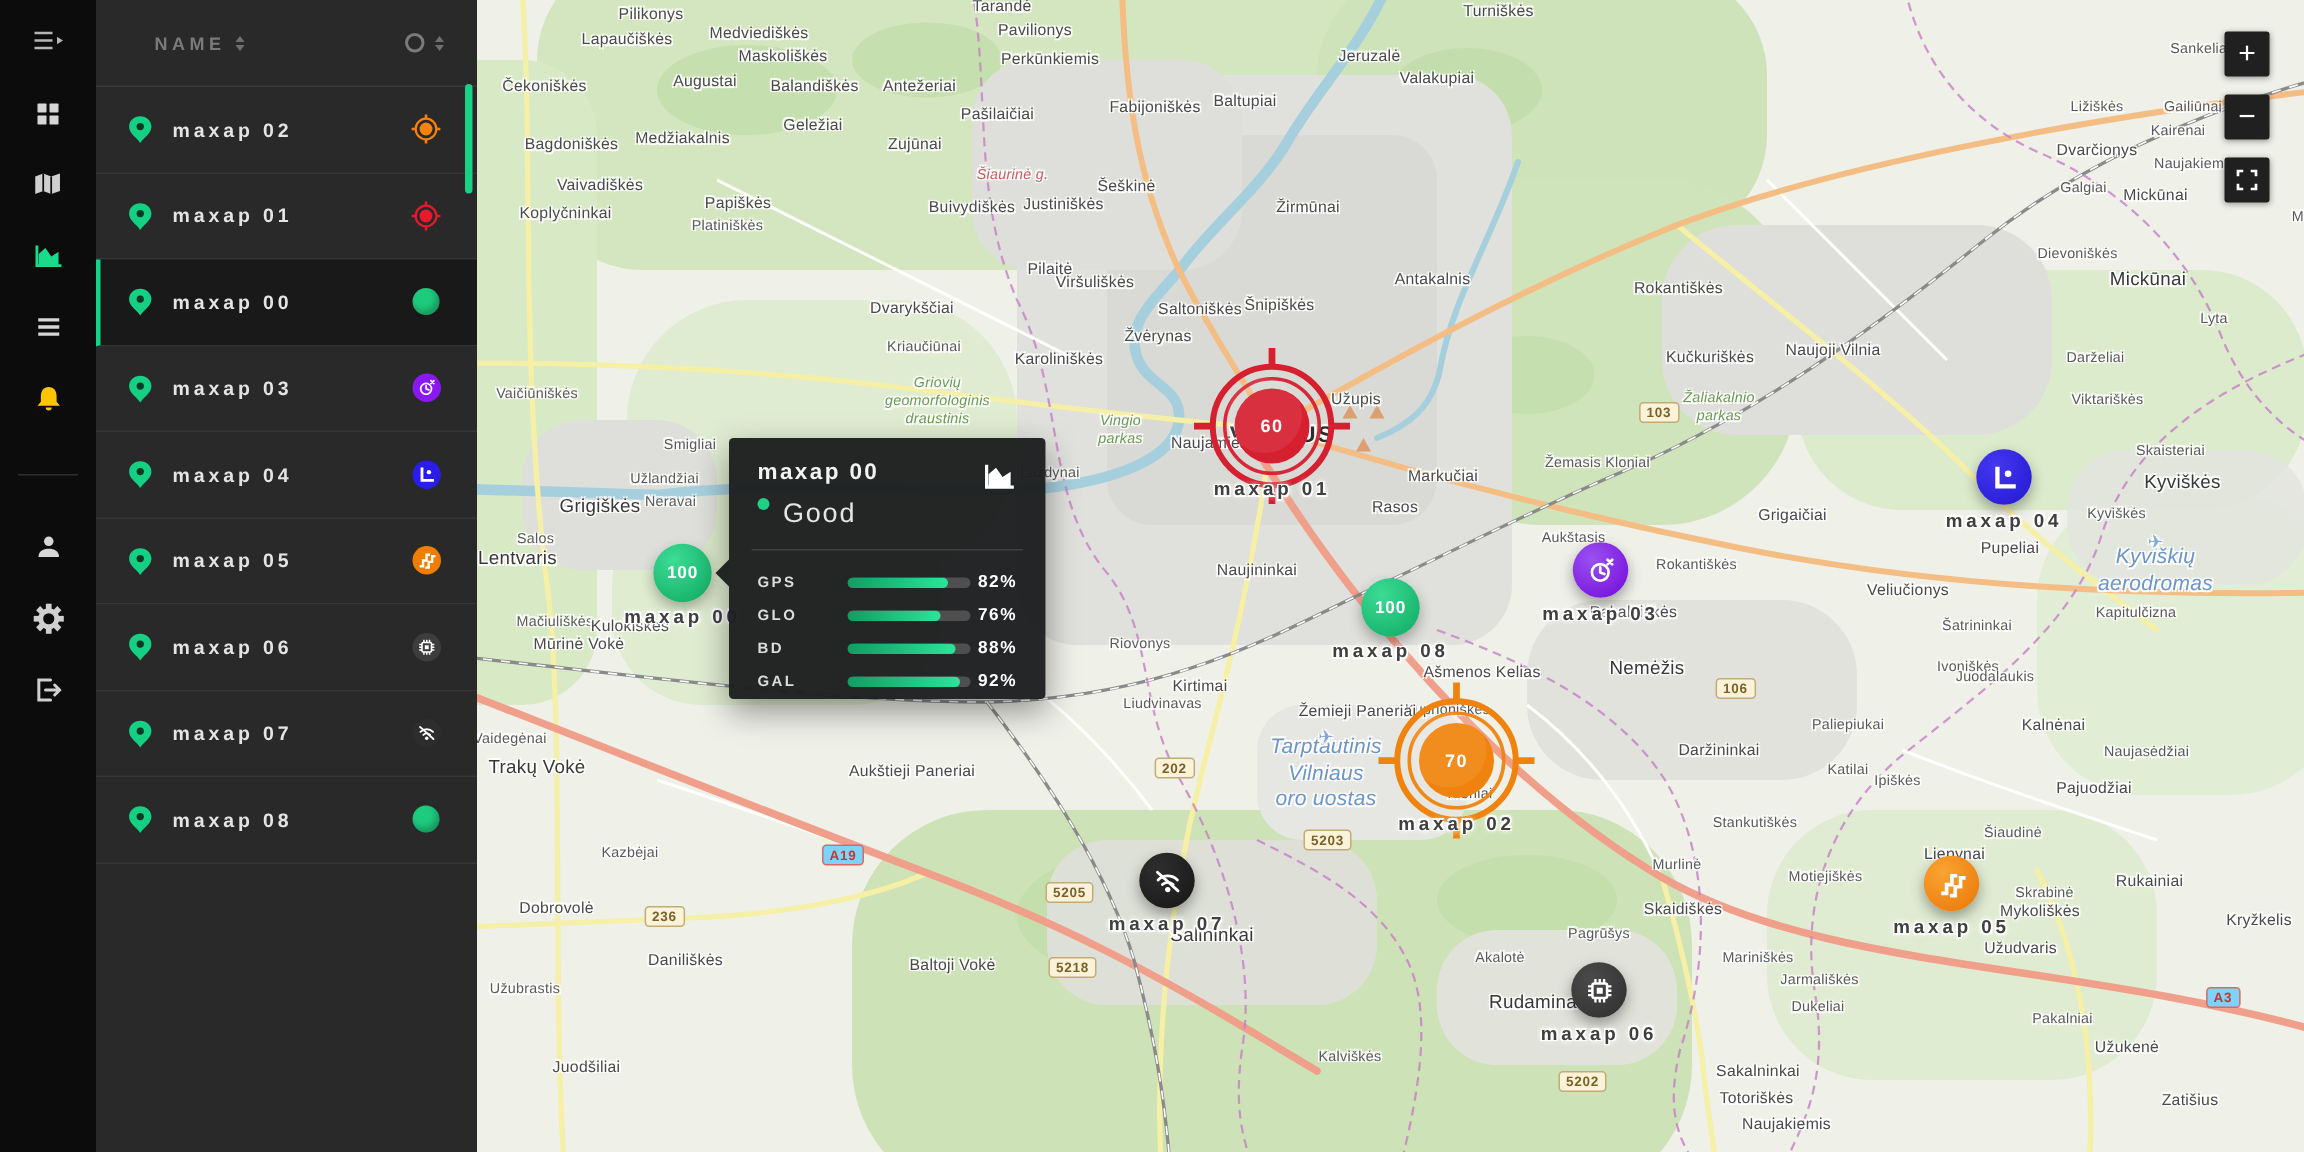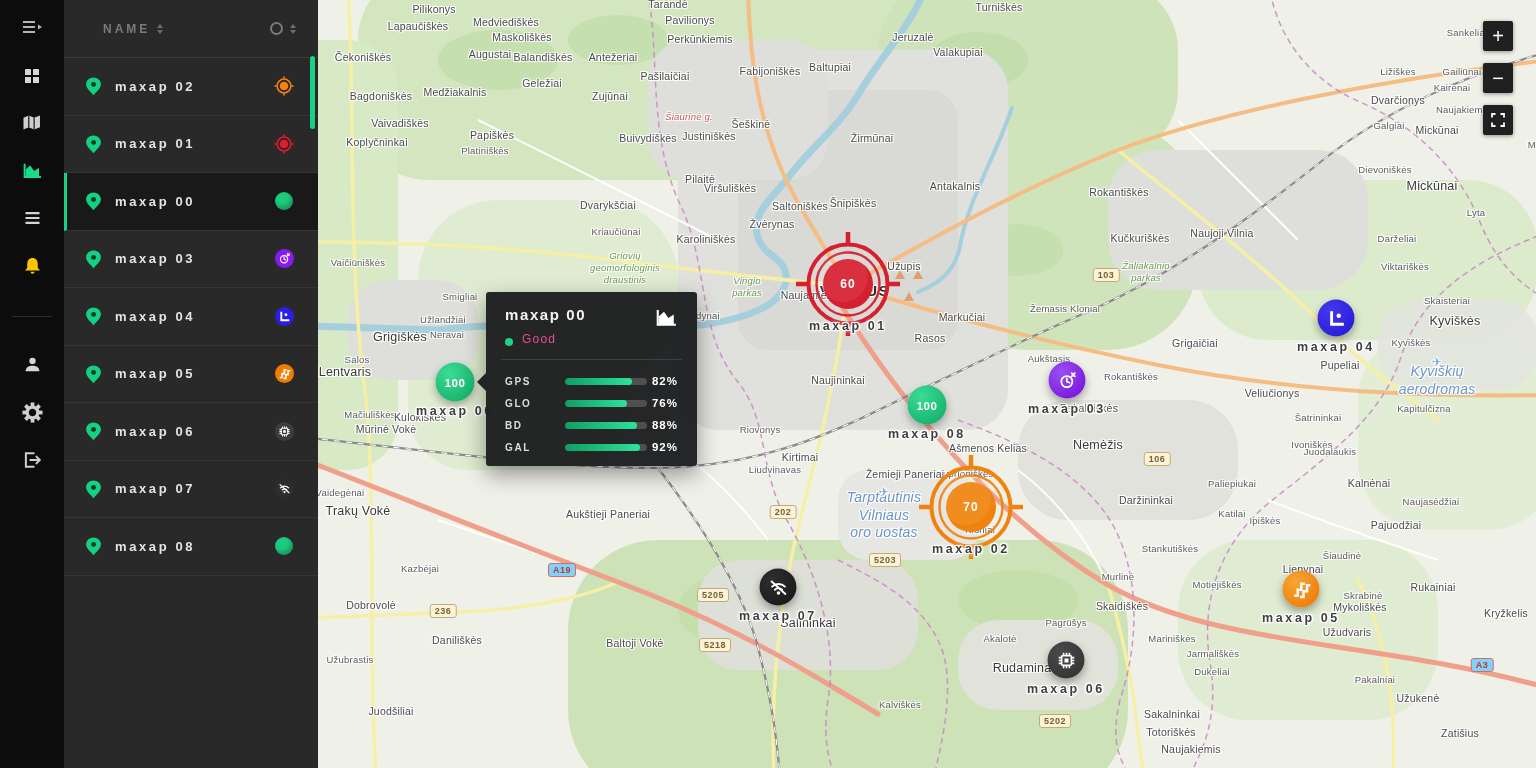--- a/index.html
+++ b/index.html
@@ -61,21 +61,21 @@
   .mk-label{position:absolute;transform:translate(-50%,0);font-weight:bold;font-size:12.5px;letter-spacing:2.6px;color:#3f3f3f;white-space:nowrap;
     text-shadow:1px 1px 0 #fff,-1px -1px 0 #fff,1px -1px 0 #fff,-1px 1px 0 #fff,0 0 4px #fff,0 0 4px #fff;}
 
   
   #tooltip{position:absolute;left:168px;top:292px;width:211px;height:174px;background:rgba(30,31,32,.97);
     border-radius:3px;z-index:6;box-shadow:0 8px 22px rgba(0,0,0,.4);padding:14px 19px 10px;}
   .tt-arrow{position:absolute;left:-9px;top:81px;width:0;height:0;border:9px solid transparent;border-left:0;
     border-right-color:rgba(30,31,32,.97);}
   .tt-head{display:flex;align-items:flex-start;}
   .tt-title{color:#f2f2f2;font-size:15px;font-weight:bold;letter-spacing:1.6px;}
-  .tt-status{display:flex;align-items:flex-end;margin-top:9px;color:#ec4899;font-size:12px;letter-spacing:1.2px;}
+  .tt-status{display:flex;align-items:flex-start;margin-top:9px;color:#e5e5e5;font-size:18px;letter-spacing:1.2px;}
   .tt-dot{width:8px;height:8px;border-radius:50%;background:#1dd187;margin-right:9px;}
   .tt-chart{margin-left:auto;margin-top:2px;cursor:pointer;display:flex;}
   .tt-div{height:1px;background:#3f3f3f;margin:13px -4px 10px;}
   .sig-row{display:flex;align-items:center;height:22px;}
   .sig-label{width:44px;color:#dcdcdc;font-size:10px;font-weight:bold;letter-spacing:1.6px;}
   .sig-track{position:relative;width:82px;height:7px;border-radius:4px;background:#4f4f4f;overflow:hidden;margin-left:16px;}
   .sig-fill{position:absolute;left:0;top:0;height:100%;border-radius:4px;background:linear-gradient(90deg,#0f9e63,#2ce39a);}
   .sig-pct{flex:1;text-align:right;color:#fff;font-size:11.5px;font-weight:bold;letter-spacing:1px;}
 
   
@@ -428,21 +428,21 @@
       </g>
     </svg>
 
     <div id="map-labels">
         <span class="map-label city" style="left: 537px; top: 291px;">VILNIUS</span>
         <span class="map-label" style="left: 116px; top: 10px;">Pilikonys</span>
         <span class="map-label" style="left: 100px; top: 27px;">Lapaučiškės</span>
         <span class="map-label" style="left: 188px; top: 23px;">Medviediškės</span>
         <span class="map-label" style="left: 204px; top: 38px;">Maskoliškės</span>
         <span class="map-label" style="left: 45px; top: 58px;">Čekoniškės</span>
-        <span class="map-label" style="left: 172px; top: 55px;">Augustai</span>
+        <span class="map-label" style="left: 152px; top: 55px;">Augustai</span>
         <span class="map-label" style="left: 225px; top: 58px;">Balandiškės</span>
         <span class="map-label" style="left: 295px; top: 58px;">Antežeriai</span>
         <span class="map-label" style="left: 224px; top: 84px;">Geležiai</span>
         <span class="map-label" style="left: 292px; top: 97px;">Zujūnai</span>
         <span class="map-label" style="left: 63px; top: 97px;">Bagdoniškės</span>
         <span class="map-label" style="left: 137px; top: 93px;">Medžiakalnis</span>
         <span class="map-label" style="left: 82px; top: 124px;">Vaivadiškės</span>
         <span class="map-label" style="left: 174px; top: 136px;">Papiškės</span>
         <span class="map-label" style="left: 59px; top: 143px;">Koplyčninkai</span>
         <span class="map-label s" style="left: 167px; top: 151px;">Platiniškės</span>
@@ -569,21 +569,21 @@
         <span class="map-label park" style="left: 429px; top: 287px;">Vingio
 parkas</span>
         <span class="map-label park" style="left: 307px; top: 268px;">Griovių
 geomorfologinis
 draustinis</span>
         <span class="map-label blue" style="left: 566px; top: 515px;">Tarptautinis
 Vilniaus
 oro uostas</span>
         <span class="map-label blue" style="left: 1119px; top: 380px;">Kyviškių
 aerodromas</span>
-        <span class="map-label red" style="left: 371px; top: 117px;">Šiaurinė g.</span>
+        <span class="map-label red" style="left: 357px; top: 117px;">Šiaurinė g.</span>
         <span class="map-label plane" style="left: 566px; top: 492px;">✈</span>
         <span class="map-label plane" style="left: 1119px; top: 362px;">✈</span>
         <span class="shield" style="left: 788px; top: 275px;">103</span>
         <span class="shield" style="left: 839px; top: 459px;">106</span>
         <span class="shield" style="left: 465px; top: 512px;">202</span>
         <span class="shield" style="left: 395px; top: 595px;">5205</span>
         <span class="shield" style="left: 397px; top: 645px;">5218</span>
         <span class="shield" style="left: 567px; top: 560px;">5203</span>
         <span class="shield" style="left: 737px; top: 721px;">5202</span>
         <span class="shield" style="left: 125px; top: 611px;">236</span>

